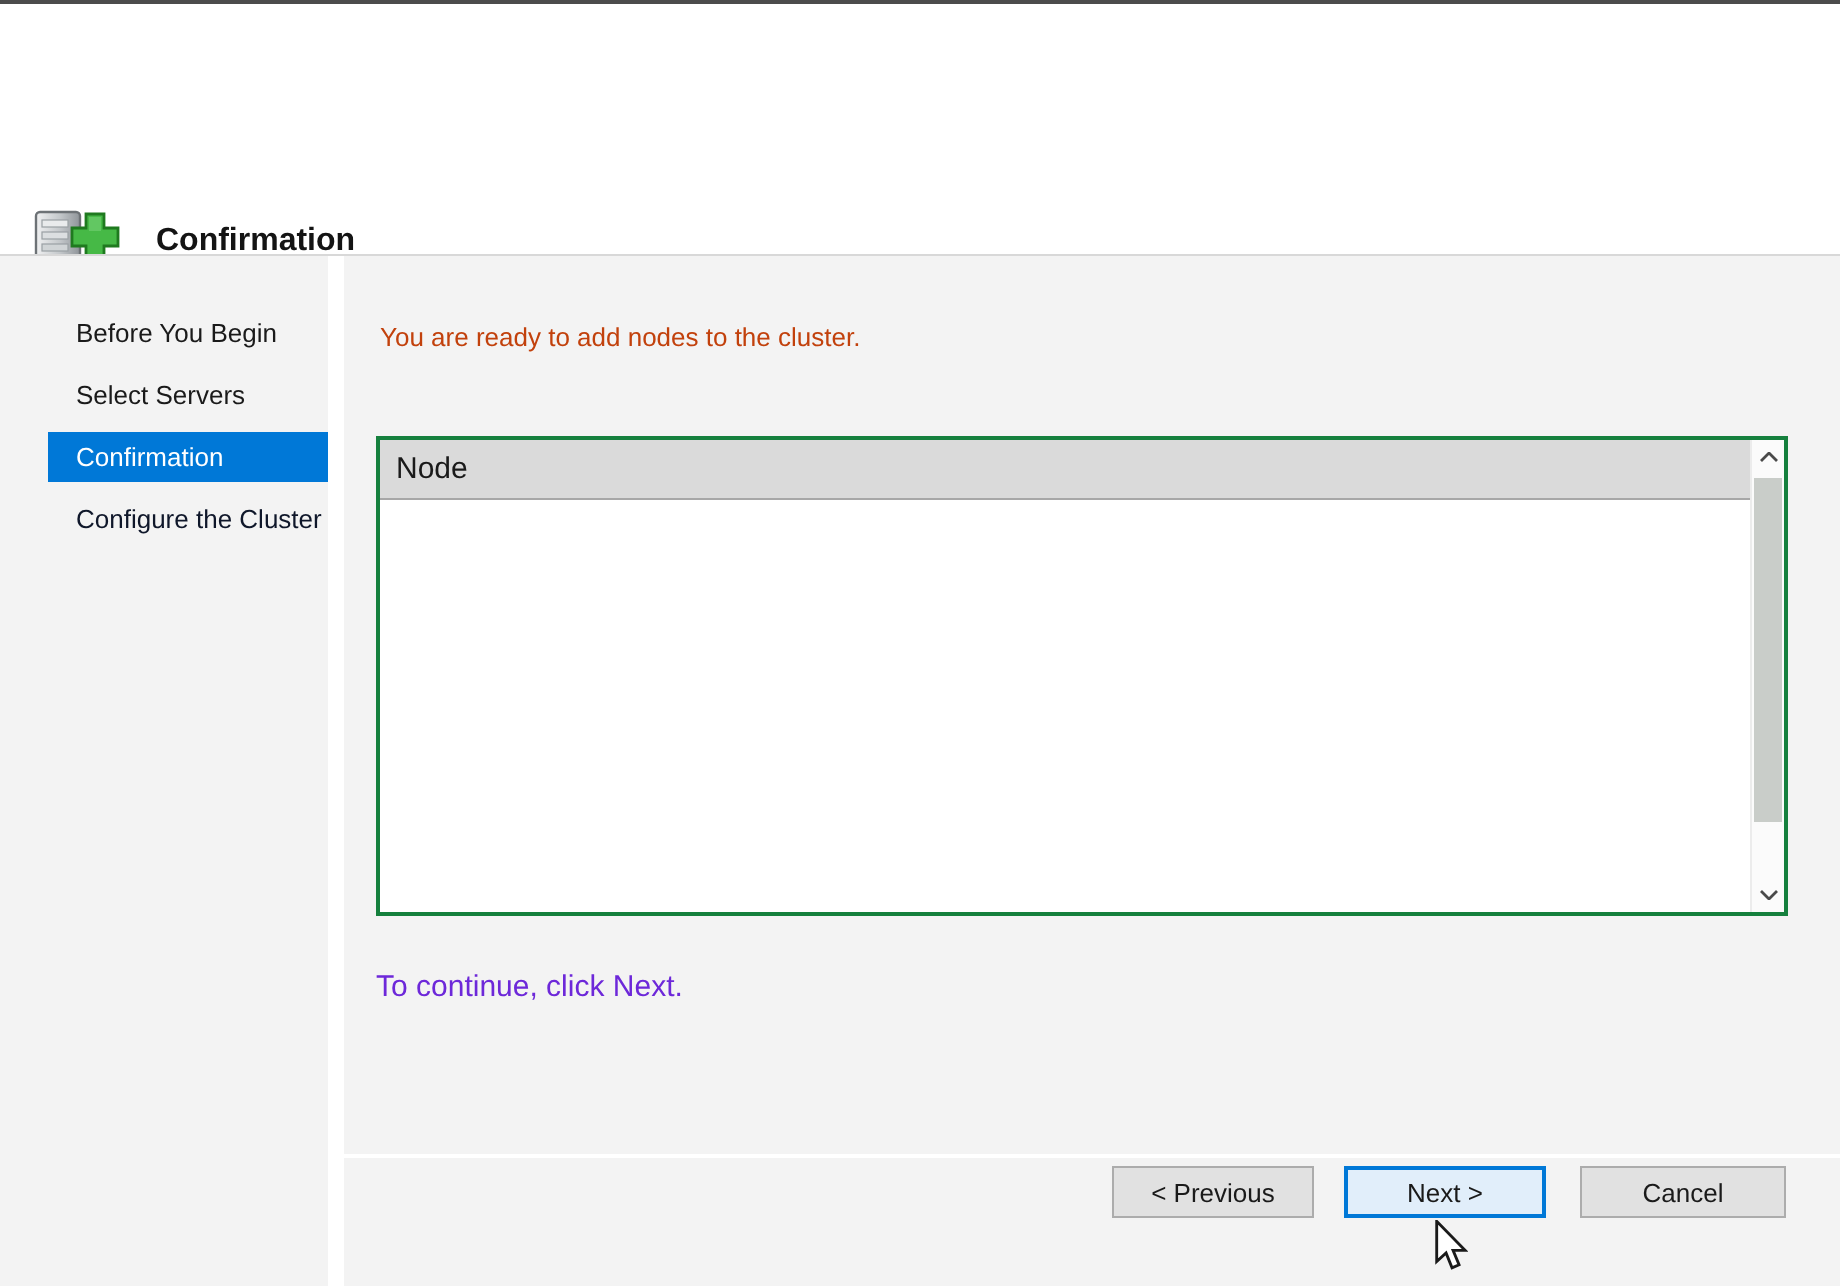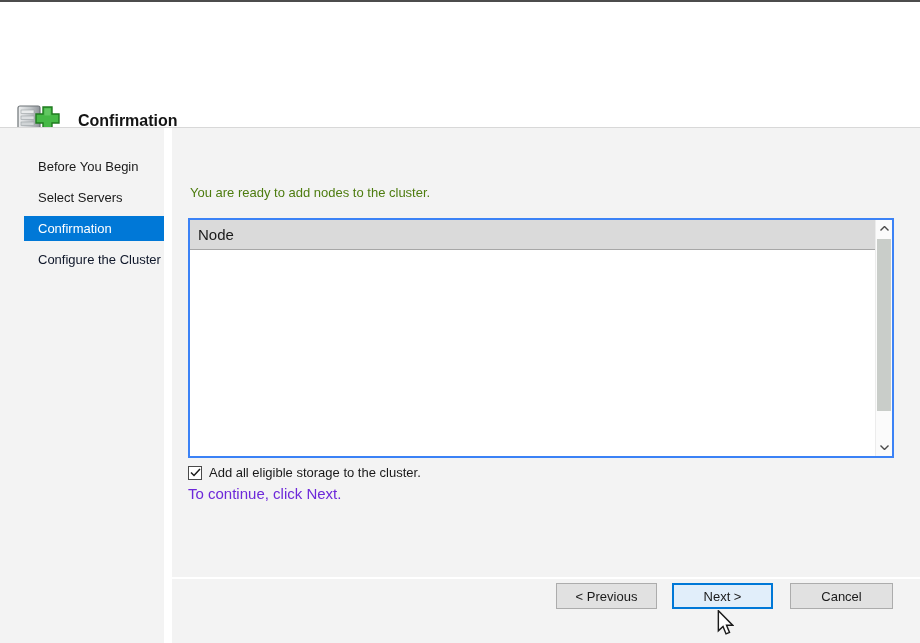--- a/index.html
+++ b/index.html
@@ -24,24 +24,24 @@
   
   .content { position:absolute; top:128px; left:0; right:0; bottom:0; background:#ffffff; }
   .sidebar { position:absolute; left:0; top:0; bottom:0; width:164px; background:#f3f3f3; padding-top:26px;padding-left:24px; }
   .sidebar-gap { position:absolute; left:164px; top:0; bottom:0; width:8px; background:#ffffff; }
   .main { position:absolute; left:172px; top:0; right:0; bottom:0; background:#f3f3f3; }
 
   .side-item { height:25px; line-height:25px; padding-left:14px; margin-bottom:6px; font-size:13px; color:#1a1a1a; white-space:nowrap; }
   .side-item.active { background:#0078d7; color:#ffffff; }
   .side-item.disabled { color:#0f172a; }
 
-  .instruction { position:absolute; left:18px; top:33px; font-size:13px; color:#4d7c0f;margin-top:24px; }
+  .instruction { position:absolute; left:18px; top:33px; font-size:13px; color:#c2410c; }
 
   
-  .listbox { position:absolute; left:16px; top:90px; width:706px; height:240px; background:#ffffff; border:2px solid #3b82f6; }
+  .listbox { position:absolute; left:16px; top:90px; width:706px; height:240px; background:#ffffff; border:2px solid #15803d; }
   .list-inner { position:absolute; left:0; top:0; right:17px; bottom:0; }
   .list-header { height:30px; background:#dadada; border-bottom:1px solid #a7a7a7; font-size:15px; line-height:30px; padding-left:8px; color:#1a1a1a; }
   .list-item { font-size:12.5px; padding:6px 8px 5px 8px; color:#1a1a1a; }
 
   .scrollbar { position:absolute; top:0; right:0; bottom:0; width:17px; background:#fbfbfb; border-left:1px solid #ececec; }
   .scroll-btn { position:absolute; left:0; width:16px; height:17px; display:flex; align-items:center; justify-content:center; background:#fbfbfb; }
   .scroll-btn.up { top:0; }
   .scroll-btn.down { bottom:0; }
   .scroll-thumb { position:absolute; left:1px; top:19px; width:14px; height:172px; background:#c9cdc9; }
 
@@ -113,28 +113,20 @@
           </div>
           <div class="scroll-thumb"></div>
           <div class="scroll-btn down">
             <svg width="9" height="5" viewBox="0 0 9 5">
               <path d="M0.5 0.5 L4.5 4.5 L8.5 0.5" fill="none" stroke="#4a4a4a" stroke-width="1.4"></path>
             </svg>
           </div>
         </div>
       </div>
 
-      <div class="check-row">
-        <div class="checkbox">
-          <svg width="11" height="9" viewBox="0 0 11 9">
-            <path d="M1 4.5 L4 7.5 L10 1" fill="none" stroke="#1a1a1a" stroke-width="1.5"></path>
-          </svg>
-        </div>
-        <span class="check-label">Add all eligible storage to the cluster.</span>
-      </div>
 
       <div class="continue-text">To continue, click Next.</div>
 
       <div class="footer-line"></div>
 
       <button class="btn btn-previous">&lt; Previous</button>
       <button class="btn btn-next">Next &gt;</button>
       <button class="btn btn-cancel">Cancel</button>
 
       <svg class="cursor" viewBox="0 0 13 20">

